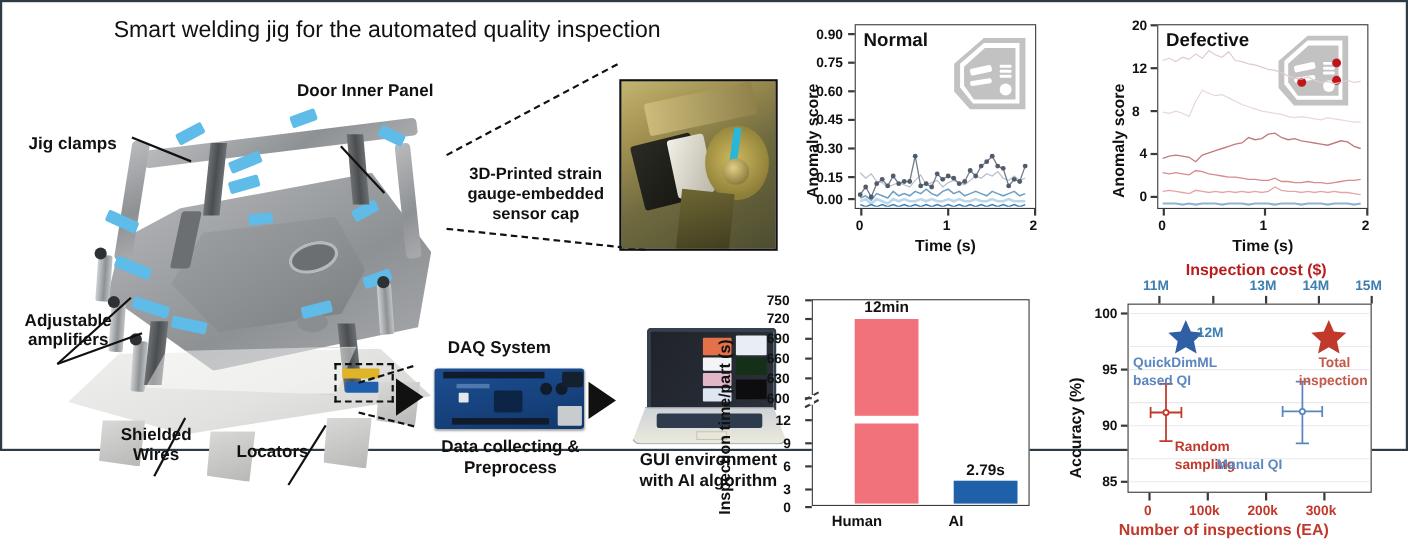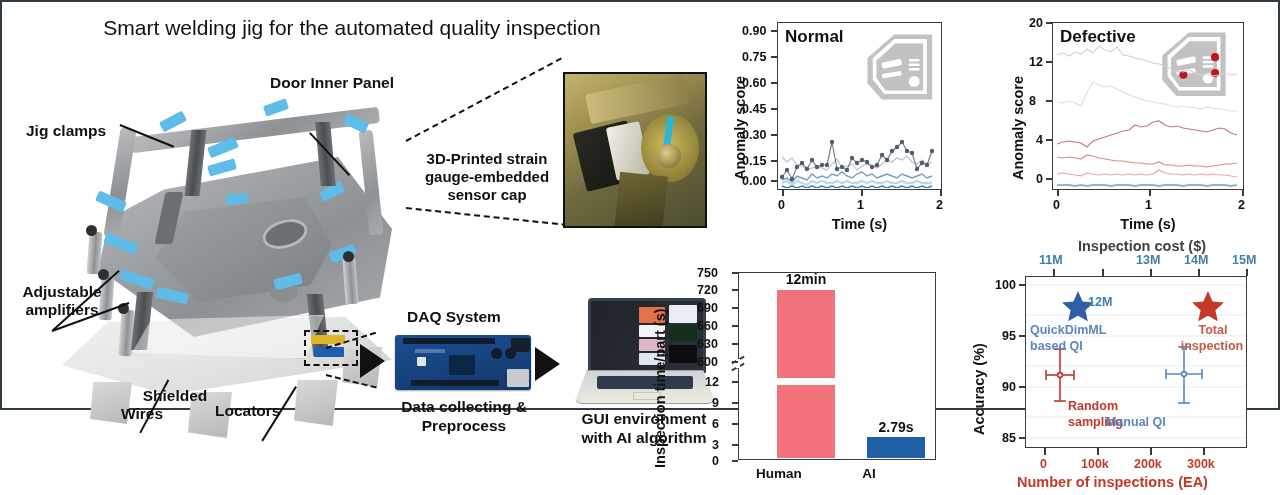--- a/index.html
+++ b/index.html
@@ -127,21 +127,21 @@
     <div class="abs solidline" style="left:40px;top:268px;width:90px;transform:rotate(-42deg);"></div>
     <div class="abs solidline" style="left:40px;top:268px;width:82px;transform:rotate(-20deg);"></div>
     <div class="abs solidline" style="left:128px;top:370px;width:60px;transform:rotate(-62deg);"></div>
     <div class="abs solidline" style="left:250px;top:378px;width:64px;transform:rotate(-58deg);"></div>
   </div>
 
   <div class="abs lbl" style="left:24px;top:120px;">Jig clamps</div>
   <div class="abs lbl" style="left:268px;top:72px;">Door Inner Panel</div>
   <div class="abs lbl ctr" style="left:4px;top:281px;width:112px;">Adjustable</div>
   <div class="abs lbl ctr" style="left:4px;top:299px;width:112px;">amplifiers</div>
-  <div class="abs lbl ctr" style="left:90px;top:385px;width:100px;margin-left:33px;">Shielded</div>
+  <div class="abs lbl ctr" style="left:90px;top:385px;width:100px;">Shielded</div>
   <div class="abs lbl ctr" style="left:90px;top:403px;width:100px;">Wires</div>
   <div class="abs lbl" style="left:213px;top:400px;">Locators</div>
 
   <div class="abs dashline" style="left:404px;top:138px;width:176px;transform:rotate(-28deg);transform-origin:left center;"></div>
   <div class="abs dashline" style="left:404px;top:205px;width:182px;transform:rotate(6deg);transform-origin:left center;"></div>
 
   <div class="abs lbl2 ctr" style="left:410px;top:148px;width:150px;">3D-Printed strain</div>
   <div class="abs lbl2 ctr" style="left:410px;top:166px;width:150px;">gauge-embedded</div>
   <div class="abs lbl2 ctr" style="left:410px;top:184px;width:150px;">sensor cap</div>
 
@@ -375,21 +375,21 @@
     <div class="tick" style="left:92px;top:142px;width:6px;height:1.6px;"></div>
     <div class="tick" style="left:92px;top:163px;width:6px;height:1.6px;"></div>
     <div class="tick" style="left:92px;top:184px;width:6px;height:1.6px;"></div>
     <div class="tick" style="left:92px;top:200px;width:6px;height:1.6px;"></div>
 
     <div class="ticklab" style="left:110px;top:206px;width:58px;text-align:center;font-size:13.5px;">Human</div>
     <div class="ticklab" style="left:200px;top:206px;width:58px;text-align:center;font-size:13.5px;">AI</div>
   </div>
 
   <div class="panel" style="left:955px;top:238px;width:320px;height:255px;">
-    <div class="axlabel" style="left:60px;top:-2px;width:250px;text-align:center;color:#404040;">Inspection cost ($)</div>
+    <div class="axlabel" style="left:60px;top:-2px;width:250px;text-align:center;color:#b91c1c;">Inspection cost ($)</div>
     <div class="ytitle" style="left:14px;top:195px;">Accuracy (%)</div>
 
     <div class="axbox" style="left:68px;top:36px;width:222px;height:172px;">
       <svg width="219" height="169" viewBox="0 0 219 169">
         <g stroke="#e9e9e9" stroke-width="1">
           <line x1="0" y1="8" x2="219" y2="8"></line>
           <line x1="0" y1="38" x2="219" y2="38"></line>
           <line x1="0" y1="59" x2="219" y2="59"></line>
           <line x1="0" y1="89" x2="219" y2="89"></line>
           <line x1="0" y1="110" x2="219" y2="110"></line>

